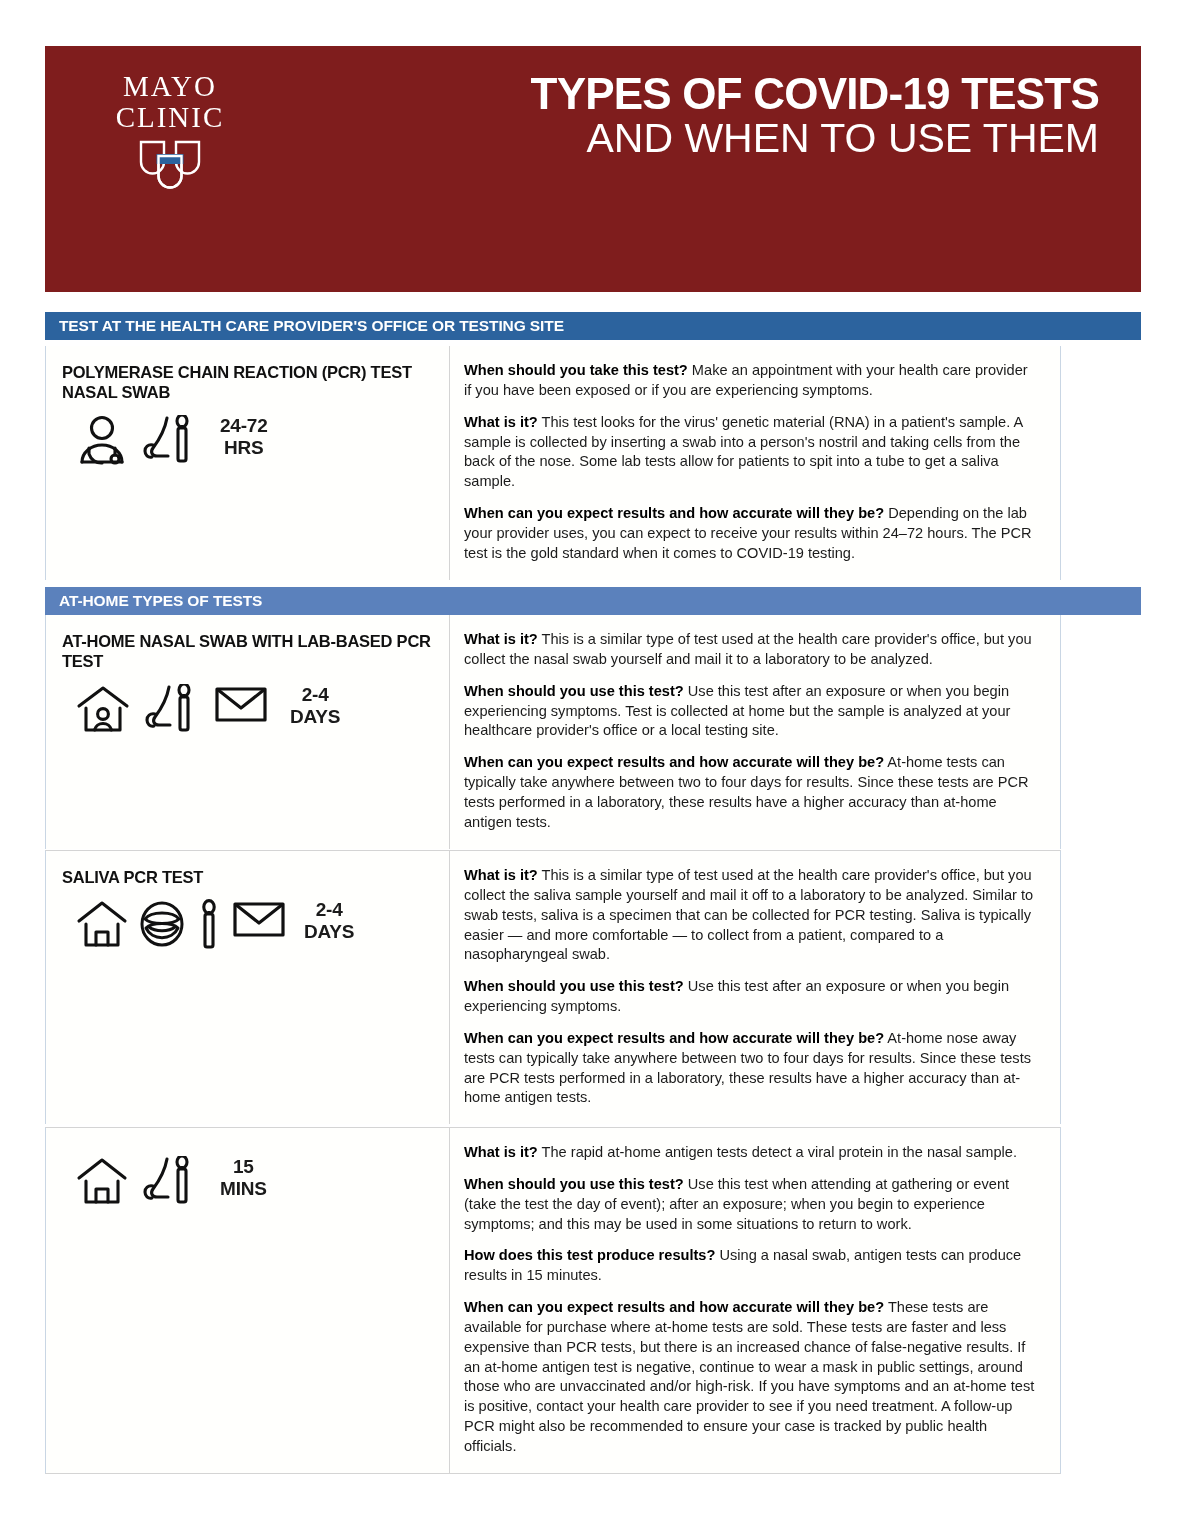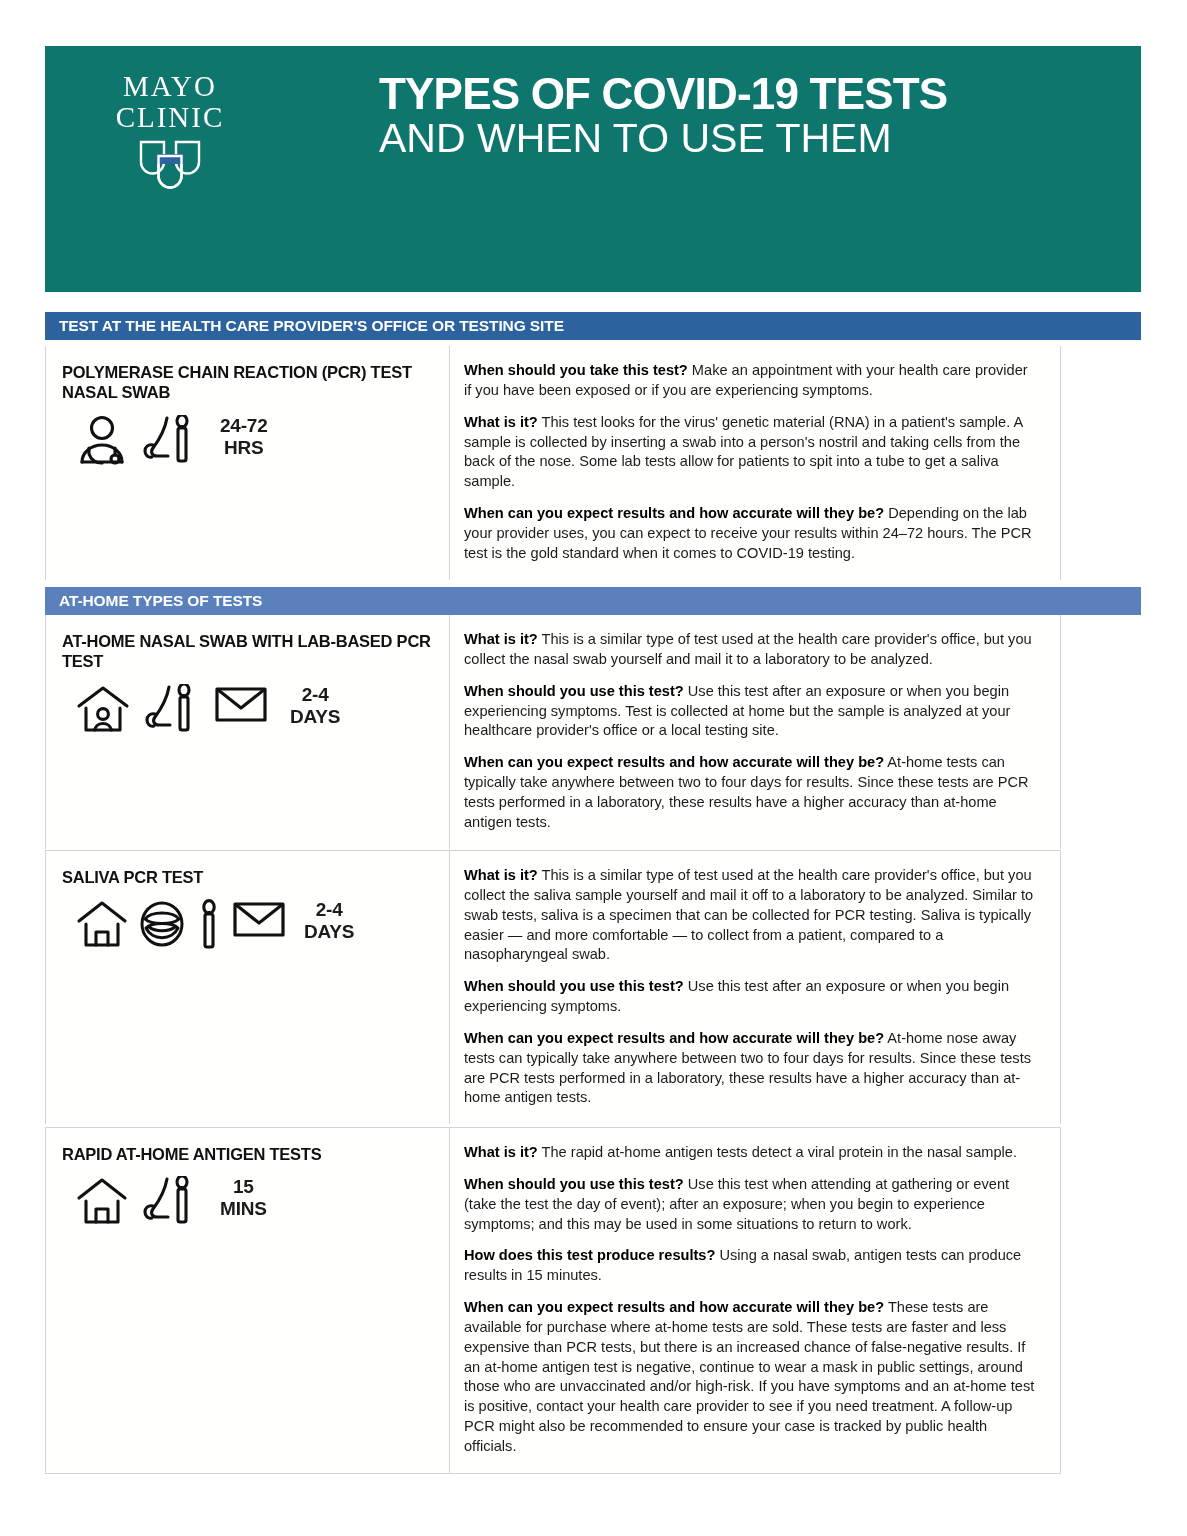--- a/index.html
+++ b/index.html
@@ -20,21 +20,21 @@
     left: 0; top: 0;
     width: 1187px; height: 1536px;
     background: #ffffff;
   }
 
   
   .header {
     position: absolute;
     left: 45px; top: 46px;
     width: 1096px; height: 246px;
-    background: #0f766e;
+    background: #7f1d1d;
     color: #ffffff;
   }
   .logo {
     position: absolute;
     left: 40px; top: 26px;
     width: 170px;
     text-align: center;
     line-height: 1;
   }
   .logo-word {
@@ -44,20 +44,21 @@
     color: #ffffff;
     display: block;
   }
   .logo-word.two { margin-top: 2px; }
   .logo-shield { margin-top: 6px; }
 
   .title-block {
     position: absolute;
     right: 42px; top: 26px;
     width: 720px;
+    text-align: right;
   }
   .title-main {
     font-size: 44px;
     font-weight: bold;
     letter-spacing: -0.8px;
     line-height: 1.0;
     white-space: nowrap;
   }
   .title-sub {
     font-size: 41px;
@@ -360,21 +361,20 @@
           <span class="q">When can you expect results and how accurate will they be?</span>
           <span>At-home nose away tests can typically take anywhere between two to four days for results. Since these tests are PCR tests performed in a laboratory, these results have a higher accuracy than at-home antigen tests.</span>
         </p>
       </div>
     </div>
   </div>
 
   <div class="block top-rule bottom-rule" style="top:1127px;">
     <div class="row">
       <div class="col-left">
-        <div class="test-name">RAPID AT-HOME ANTIGEN TESTS</div>
         <div class="icon-strip">
           <span>
             <svg width="52" height="50" viewBox="0 0 52 50" aria-hidden="true">
               <g fill="none" stroke="#111" stroke-width="3.1" stroke-linecap="round" stroke-linejoin="round">
                 <path d="M3 22 L26 4 L49 22"></path>
                 <path d="M10 25 v21 h32 v-21"></path>
                 <path d="M20 46 v-13 h12 v13"></path>
               </g>
             </svg>
           </span>

